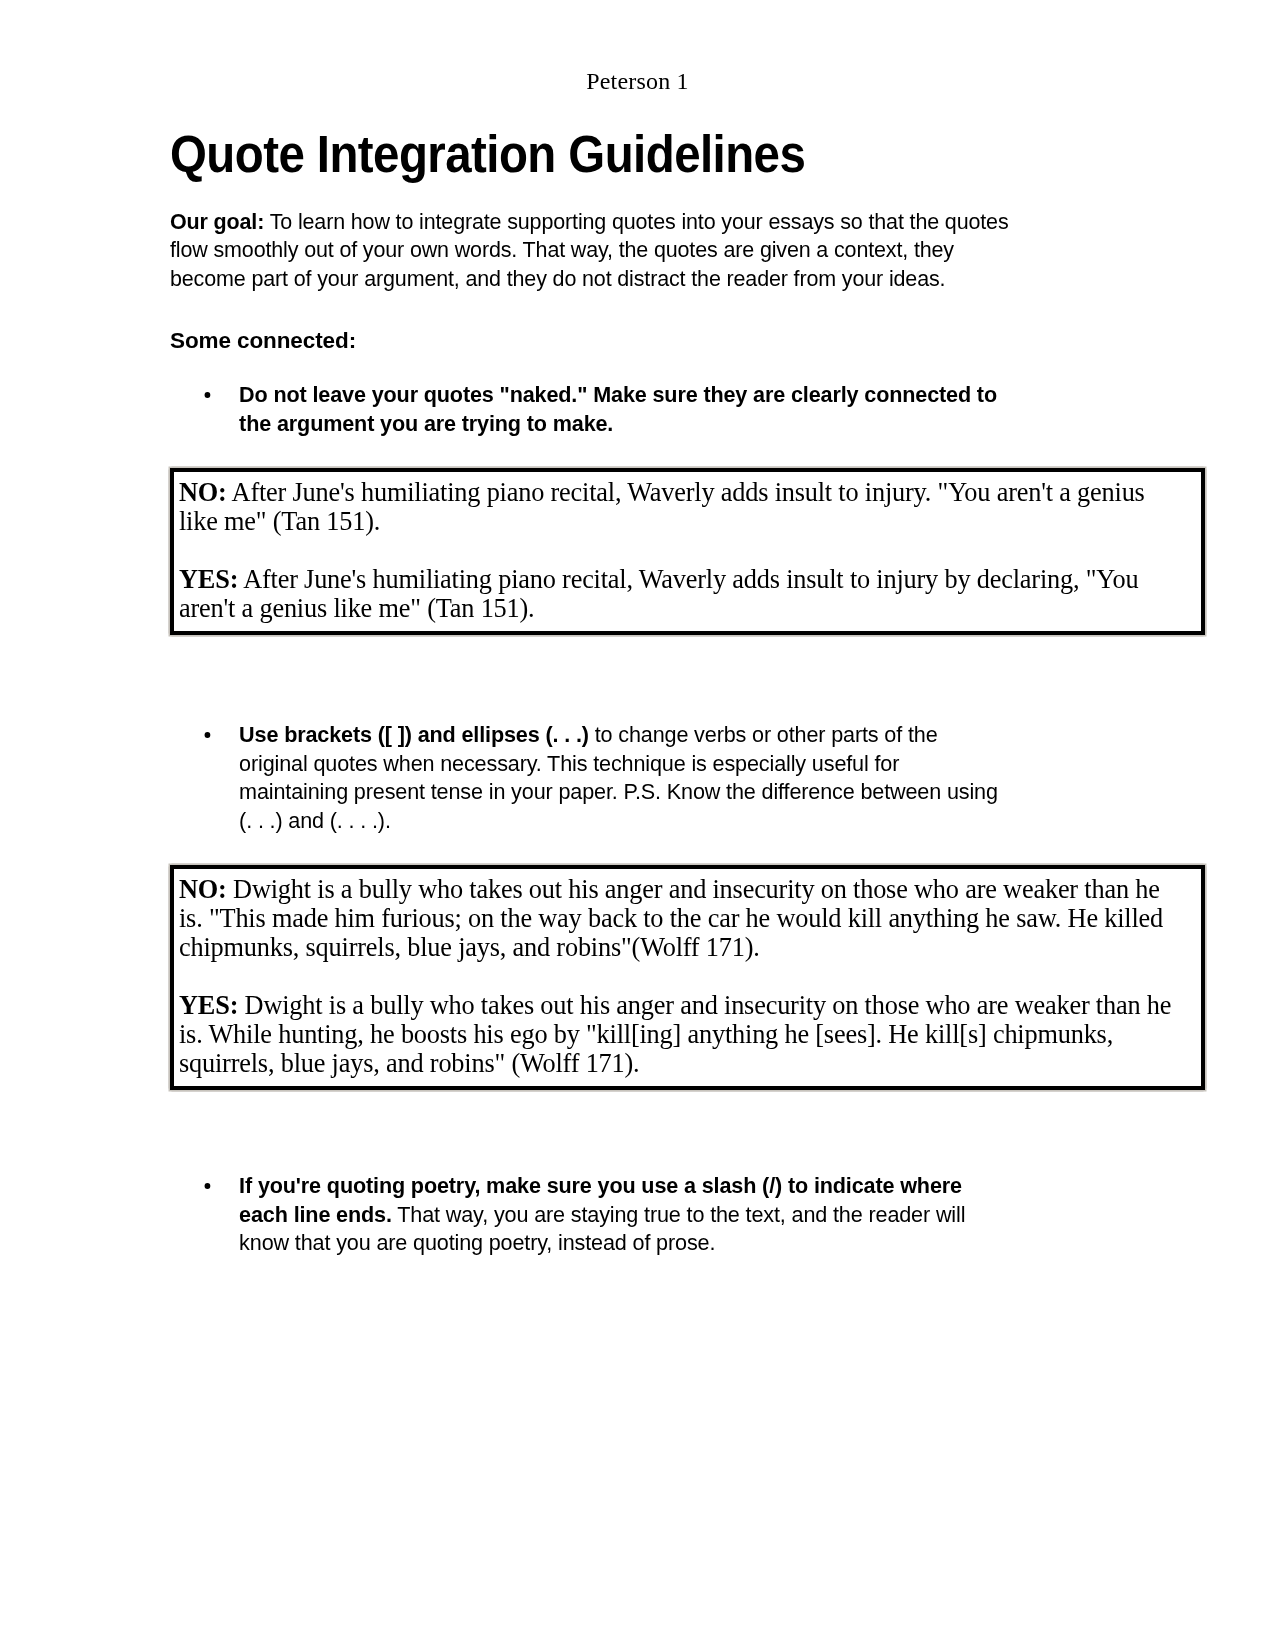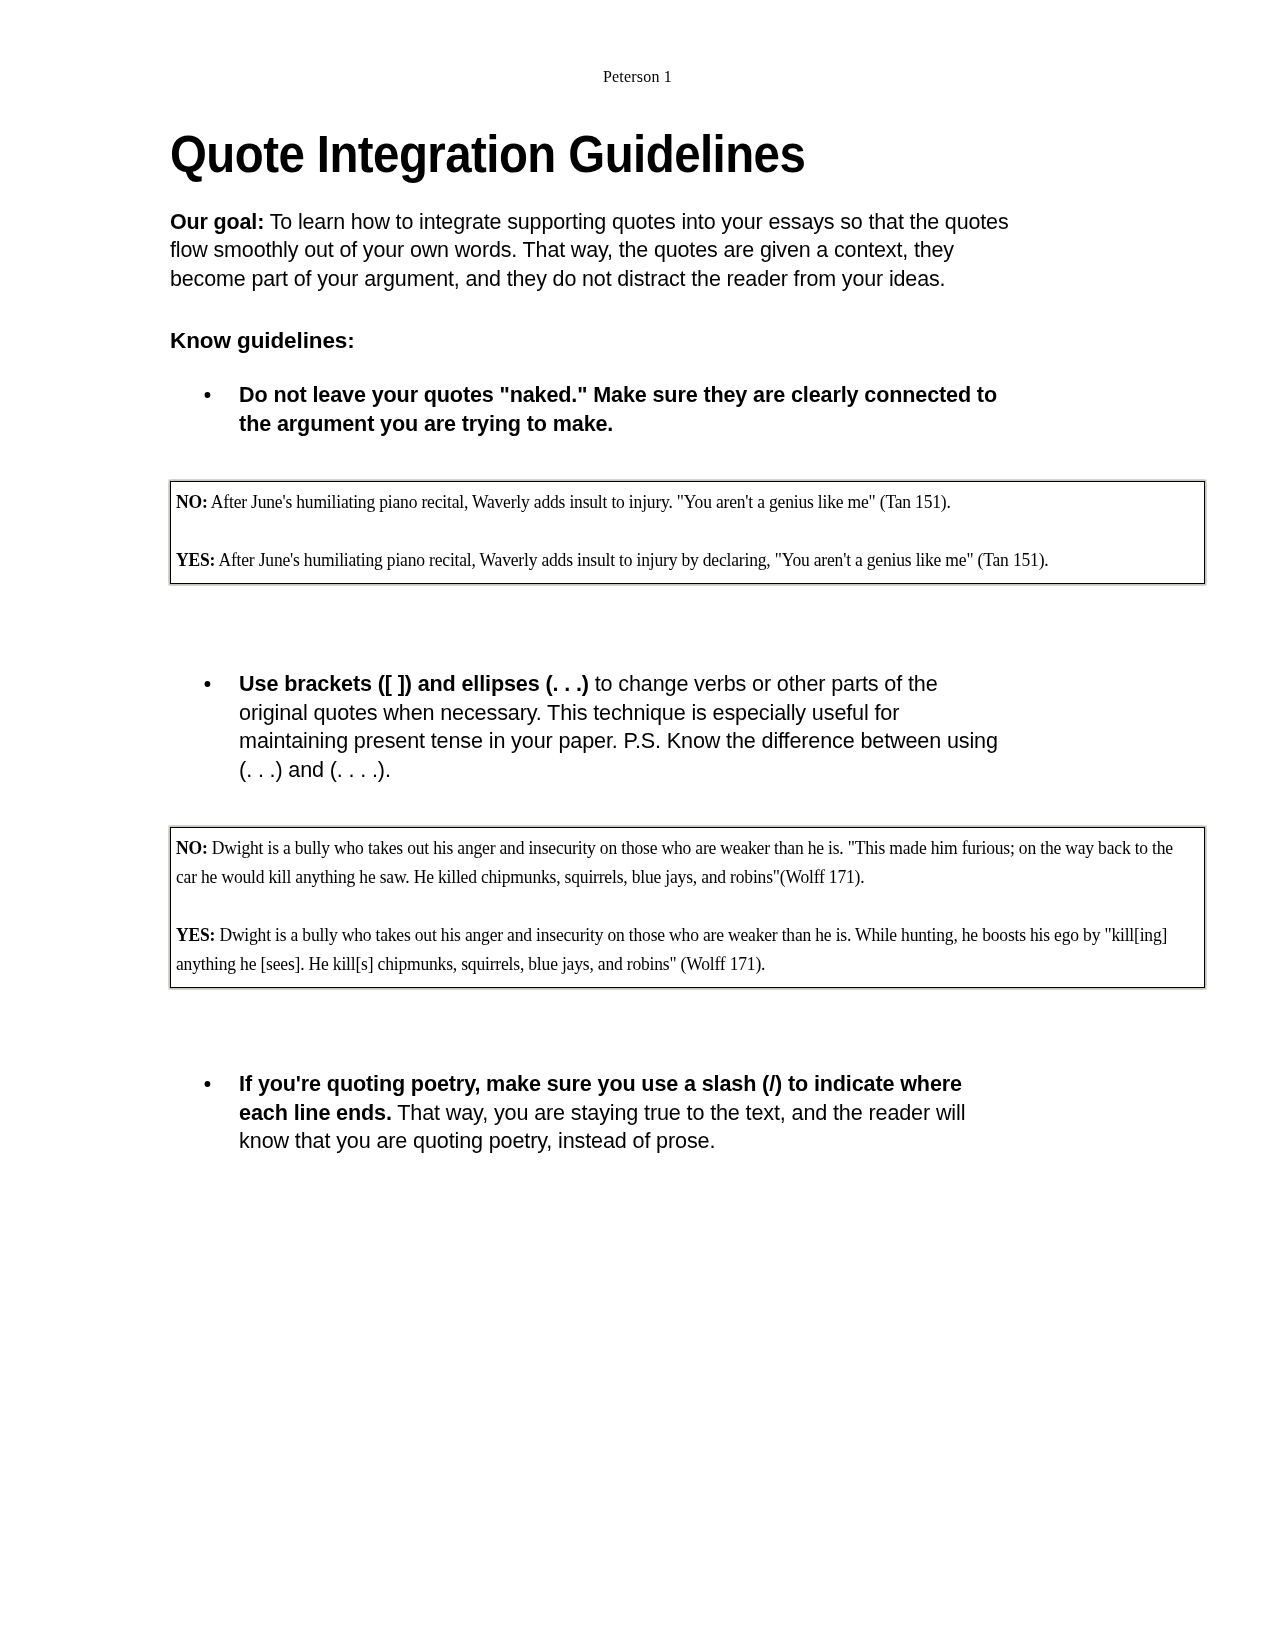--- a/index.html
+++ b/index.html
@@ -26,21 +26,21 @@
   }
 
   
   .running-header {
     position: absolute;
     top: 68px;
     left: 0;
     width: 1275px;
     text-align: center;
     font-family: "Liberation Serif", serif;
-    font-size: 16px;
+    font-size: 24px;
     line-height: 1.1;
     letter-spacing: 0.2px;
     color: #000;
   }
 
   
   .content {
     position: absolute;
     left: 170px;
     top: 128px;
@@ -97,30 +97,29 @@
     width: 6px;
     height: 6px;
     background: #000;
     border-radius: 50%;
   }
   .bullet b { font-weight: bold; }
 
   
   .example-box {
     position: relative;
-    border: 1px solid #000000;
+    border: 4px solid #000000;
     box-shadow: 1.5px 1.5px 0 0 #c8c4bd, -1.5px -1.5px 0 0 #c8c4bd,
                 1.5px -1.5px 0 0 #c8c4bd, -1.5px 1.5px 0 0 #c8c4bd;
     background: #ffffff;
     padding: 6px 3px 8px 5px;
     font-family: "Liberation Serif", serif;
-    font-size: 18px;
+    font-size: 27px;
     line-height: 29px;
     box-sizing: border-box;
-    margin-top: 13px;
   }
   .example-box p {
     margin: 0;
     letter-spacing: -0.2px;
   }
   .example-box p.tight {
     transform: scaleX(0.975);
     transform-origin: left top;
   }
   .example-box p + p { margin-top: 29px; }
@@ -141,21 +140,21 @@
   <div class="running-header">Peterson 1</div>
 
   <div class="content">
 
     <h1 class="doc-title">Quote Integration Guidelines</h1>
 
     <p class="intro">
       <b>Our goal:</b><span> To learn how to integrate supporting quotes into your essays so that the quotes flow smoothly out of your own words. That way, the quotes are given a context, they become part of your argument, and they do not distract the reader from your ideas.</span>
     </p>
 
-    <p class="guidelines-label">Know guidelines:</p>
+    <p class="guidelines-label">Some connected:</p>
 
     <div class="bullet">
       <span class="dot"></span>
       <b>Do not leave your quotes "naked." Make sure they are clearly connected to the argument you are trying to make.</b><span></span>
     </div>
 
     <div class="gap-a"></div>
 
     <div class="example-box">
       <p class="tight">

